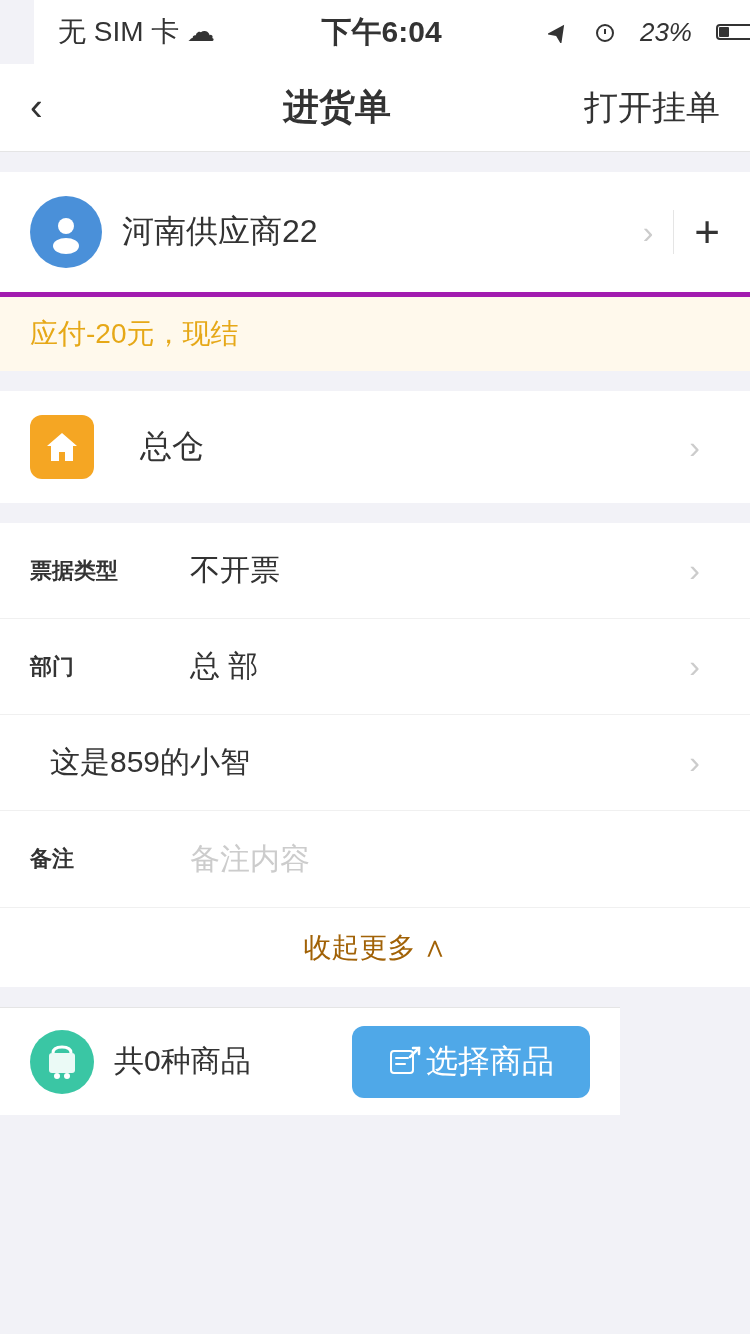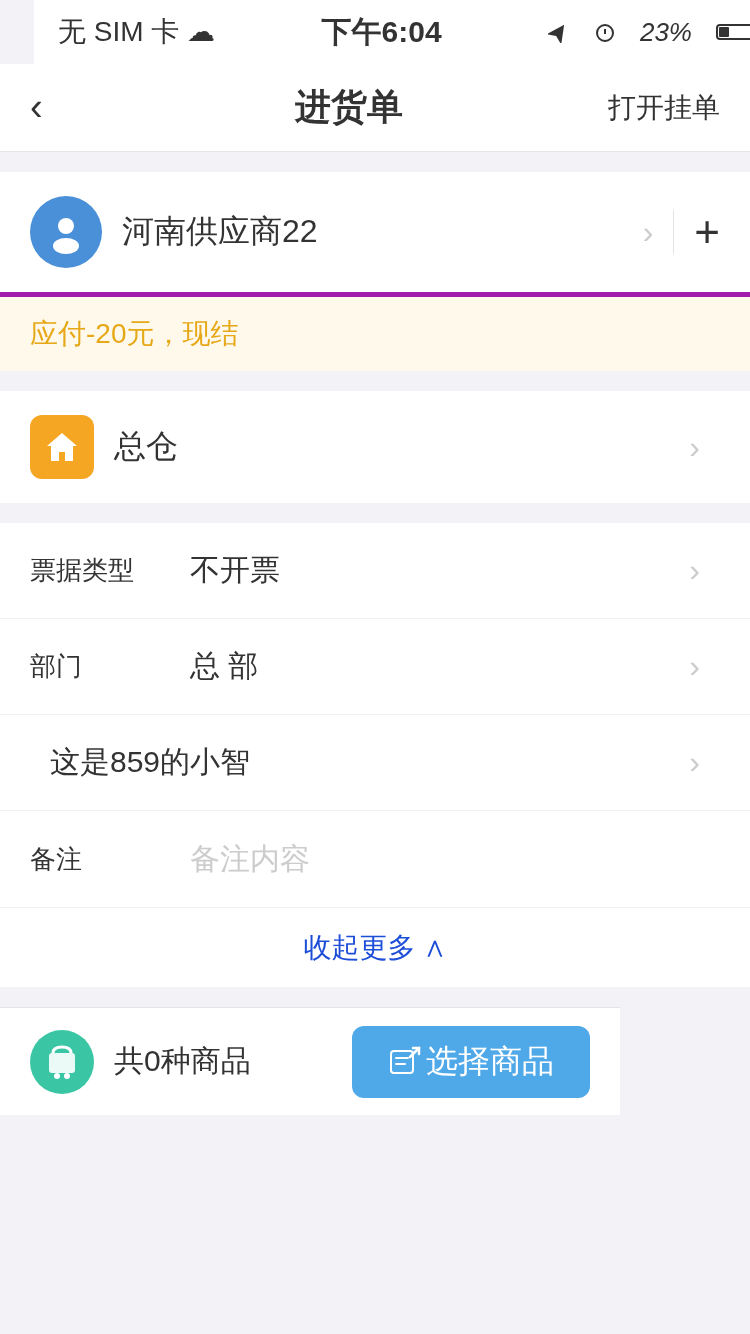--- a/index.html
+++ b/index.html
@@ -46,21 +46,21 @@
       color: #333;
       cursor: pointer;
       width: 60px;
     }
     .nav-title {
       font-size: 36px;
       font-weight: 600;
       color: #333;
     }
     .nav-right {
-      font-size: 28px;
+      font-size: 34px;
       color: #333;
       cursor: pointer;
     }
 
     
     .section-gap {
       width: 100%;
       height: 20px;
       background: #f2f2f7;
     }
@@ -114,20 +114,21 @@
       padding: 18px 30px;
       font-size: 28px;
       color: #e6a817;
     }
 
     
     .warehouse-row {
       display: flex;
       align-items: center;
       padding: 24px 30px;
+      gap: 26px;
     }
     .warehouse-icon {
       width: 64px;
       height: 64px;
       border-radius: 12px;
       background: #f5a623;
       display: flex;
       align-items: center;
       justify-content: center;
       margin-right: 20px;
@@ -148,45 +149,46 @@
       display: flex;
       align-items: center;
       padding: 0 30px;
       height: 96px;
       border-bottom: 1px solid #f0f0f0;
     }
     .form-row:last-child {
       border-bottom: none;
     }
     .form-label {
-      font-size: 26px;
+      font-size: 22px;
       color: #333;
       width: 140px;
       flex-shrink: 0;
+      font-weight: bold;
     }
     .form-value {
       flex: 1;
       font-size: 30px;
       color: #333;
       padding-left: 20px;
     }
     .form-placeholder {
       color: #ccc;
     }
 
     
     .collapse-row {
       background: #fff;
       width: 750px;
       height: 80px;
       display: flex;
       align-items: center;
       justify-content: center;
       font-size: 28px;
-      color: #1d4ed8;
+      color: #a16207;
       border-top: 1px solid #f0f0f0;
       cursor: pointer;
     }
 
     
     .bottom-bar {
       width: 620px;
       height: 108px;
       background: #fff;
       display: flex;

